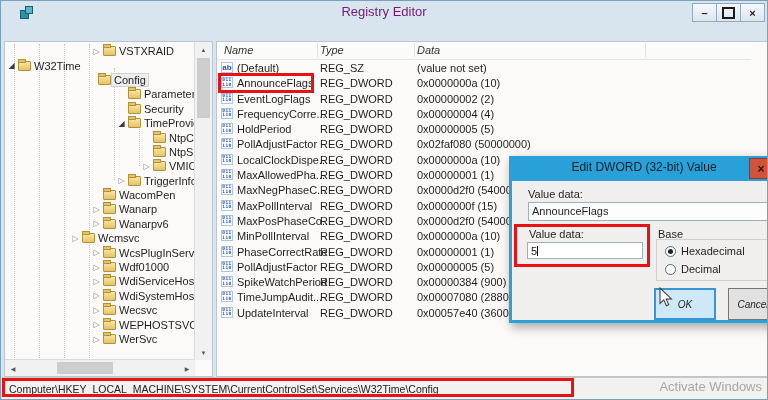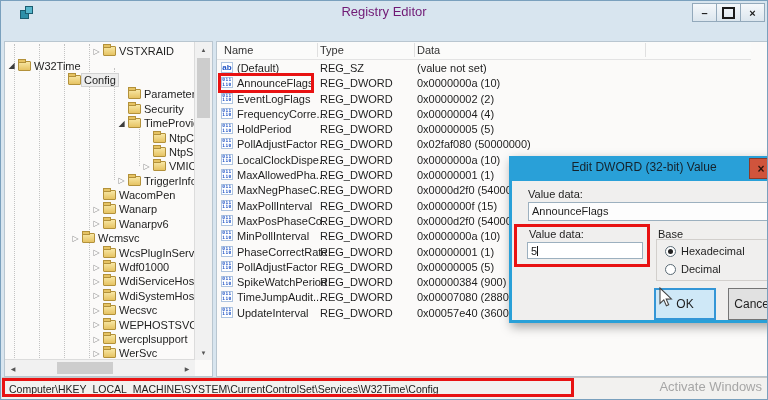--- a/index.html
+++ b/index.html
@@ -46,21 +46,21 @@
   .vscroll{position:absolute;right:0;top:0;width:17px;bottom:16px;background:#f1f1f1;border-left:1px solid #dcdcdc;}
   .hscroll{position:absolute;left:0;right:17px;bottom:0;height:16px;background:#f1f1f1;border-top:1px solid #dcdcdc;}
   .sarrow{position:absolute;display:flex;align-items:center;justify-content:center;font-size:6px;color:#555;background:#f1f1f1;}
   .vscroll .sarrow{width:17px;height:15px;left:0;}
   .hscroll .sarrow{width:16px;height:16px;top:0;}
   .thumb{position:absolute;background:#cdcdcd;}
   .vthumb{left:2px;right:2px;top:16px;height:60px;}
   .hthumb{top:2px;bottom:2px;left:52px;width:56px;}
 
   
-  .lheader{position:absolute;left:0;top:0;right:16px;height:17px;background:#fbfbfa;border-bottom:1px solid #e3e3e3;}
+  .lheader{position:absolute;left:0;top:0;right:16px;height:17px;background:#fbfbfa;border-bottom:1px solid #e3e3e3;font-style:italic;}
   .hcol{position:absolute;top:2px;color:#333;}
   .hdiv{position:absolute;top:1px;height:14px;border-left:1px solid #e0e0e0;}
   .rows{position:absolute;left:0;top:18px;right:0;bottom:0;overflow:hidden;}
   .lrow{position:relative;height:15.3px;}
   .ricon{position:absolute;left:4px;top:2px;width:12px;height:11px;border:1px solid #aec4e0;background:#fff;
          display:flex;align-items:center;justify-content:center;color:#1f53c5;box-sizing:border-box;}
   .icon-ab .ricon::before{content:"ab";font-size:8px;font-weight:bold;line-height:8px;}
   .icon-bin .ricon::before{content:"011\A 110";white-space:pre;font-family:"DejaVu Sans Mono",monospace;
          font-size:4.5px;line-height:4.5px;font-weight:bold;letter-spacing:.5px;}
   .rname{position:absolute;left:20px;top:2px;white-space:nowrap;}
@@ -93,21 +93,21 @@
   #vnamefield{left:16px;top:21px;width:240px;height:19px;background:#fdfdfd;}
   #vdatafield{left:15px;top:61px;width:116px;height:17px;}
   .caret{display:inline-block;width:1px;height:10px;background:#111;vertical-align:-1px;}
   .groupbox{position:absolute;left:144px;top:58px;width:112px;height:40px;border:1px solid #d2cfcc;}
   .radiorow{position:absolute;left:8px;display:flex;align-items:center;}
   .radio{width:11px;height:11px;border:1px solid #5a6a75;border-radius:50%;background:#fff;box-sizing:border-box;
          display:flex;align-items:center;justify-content:center;}
   .radio.sel::after{content:"";width:5px;height:5px;border-radius:50%;background:#222;}
   .rlabel{padding-left:5px;}
   .dbtn{position:absolute;top:107px;height:32px;display:flex;align-items:center;justify-content:center;
-        font-size:12px;box-sizing:border-box;}
+        font-size:10px;box-sizing:border-box;font-style:italic;}
   #okbtn{left:142px;width:62px;background:#cfe8f7;border:2px solid #3496d6;}
   #cancelbtn{left:216px;width:50px;background:#e1e1e1;border:1px solid #757575;}
 
   .cursor{position:absolute;left:655px;top:286px;z-index:20;}
 </style>
 </head>
 <body>
 
 <div id="win">
 
@@ -148,21 +148,21 @@
     <div class="titem arrow-collapsed" style="padding-left: 85px;">
           <span class="arrow"></span>
           <span class="folder"></span>
           <span class="tlabel">VSTXRAID</span>
         </div>
         <div class="titem arrow-expanded" style="">
           <span class="arrow"></span>
           <span class="folder"></span>
           <span class="tlabel">W32Time</span>
         </div>
-        <div class="titem selected arrow-none" style="padding-left: 50px;">
+        <div class="titem selected arrow-none" style="padding-left: 80px;">
           <span class="arrow"></span>
           <span class="folder"></span>
           <span class="tlabel">Config</span>
         </div>
         <div class="titem arrow-none" style="padding-left: 110px;">
           <span class="arrow"></span>
           <span class="folder"></span>
           <span class="tlabel">Parameters</span>
         </div>
         <div class="titem arrow-none" style="padding-left: 110px;">
@@ -237,25 +237,20 @@
         </div>
         <div class="titem arrow-collapsed" style="padding-left: 85px;">
           <span class="arrow"></span>
           <span class="folder"></span>
           <span class="tlabel">Wecsvc</span>
         </div>
         <div class="titem arrow-collapsed" style="padding-left: 85px;">
           <span class="arrow"></span>
           <span class="folder"></span>
           <span class="tlabel">WEPHOSTSVC</span>
-        </div>
-        <div class="titem arrow-collapsed" style="padding-left: 85px;">
-          <span class="arrow"></span>
-          <span class="folder"></span>
-          <span class="tlabel">wercplsupport</span>
         </div>
         <div class="titem arrow-collapsed" style="padding-left: 85px;">
           <span class="arrow"></span>
           <span class="folder"></span>
           <span class="tlabel">WerSvc</span>
         </div>
       </div>
 
     <div class="vscroll">
       <span class="sarrow" style="top:0;">▲</span>

